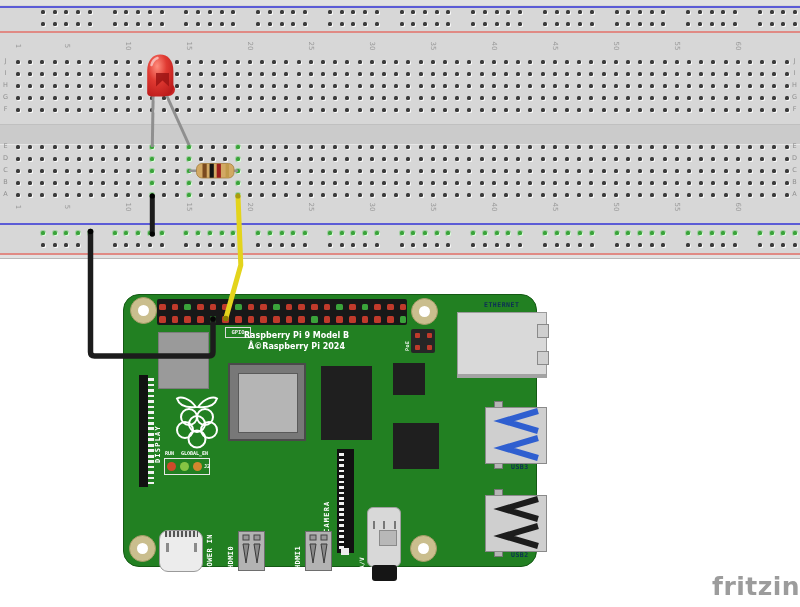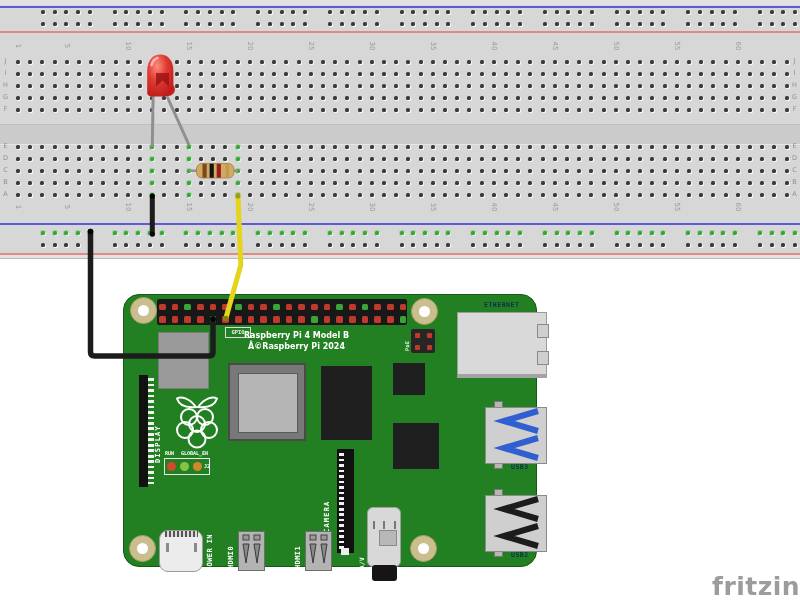--- a/index.html
+++ b/index.html
@@ -1031,21 +1031,21 @@
           <div class="gpio-pin" style="left: 204.72px; top: 17px;"></div>
           <div class="gpio-pin" style="left: 217.39px; top: 4.5px;"></div>
           <div class="gpio-pin" style="left: 217.39px; top: 17px;"></div>
           <div class="gpio-pin" style="left: 230.06px; top: 4.5px;"></div>
           <div class="gpio-pin" style="left: 230.06px; top: 17px;"></div>
           <div class="gpio-pin" style="left: 242.73px; top: 4.5px;"></div>
           <div class="gpio-pin green" style="left: 242.73px; top: 17px;"></div>
         </div>
     </div>
     <div class="gpio-label">GPIO</div>
-    <div class="pi-title">Raspberry Pi 4 Model B</div>
+    <div class="pi-title">Raspberry Pi 9 Model B</div>
     <div class="pi-copy">Â©Raspberry Pi 2024</div>
 
     <div class="gray-module"></div>
     <div class="soc">
         <div class="soc-inner"></div>
       </div>
     <div class="chip" style="left:197px;top:71px;width:51px;height:74px;"></div>
     <div class="chip" style="left:269px;top:68px;width:32px;height:32px;"></div>
     <div class="chip" style="left:269px;top:128px;width:46px;height:46px;"></div>
 

